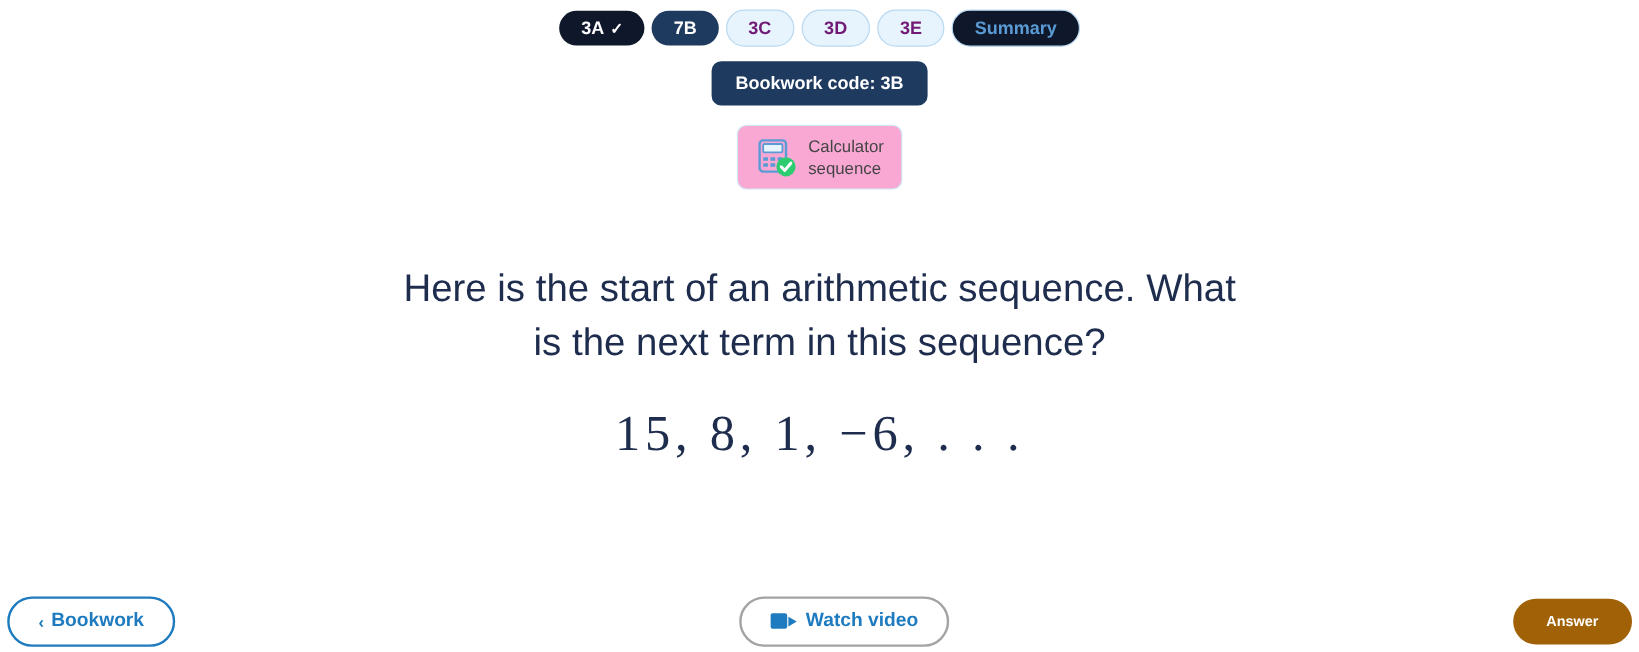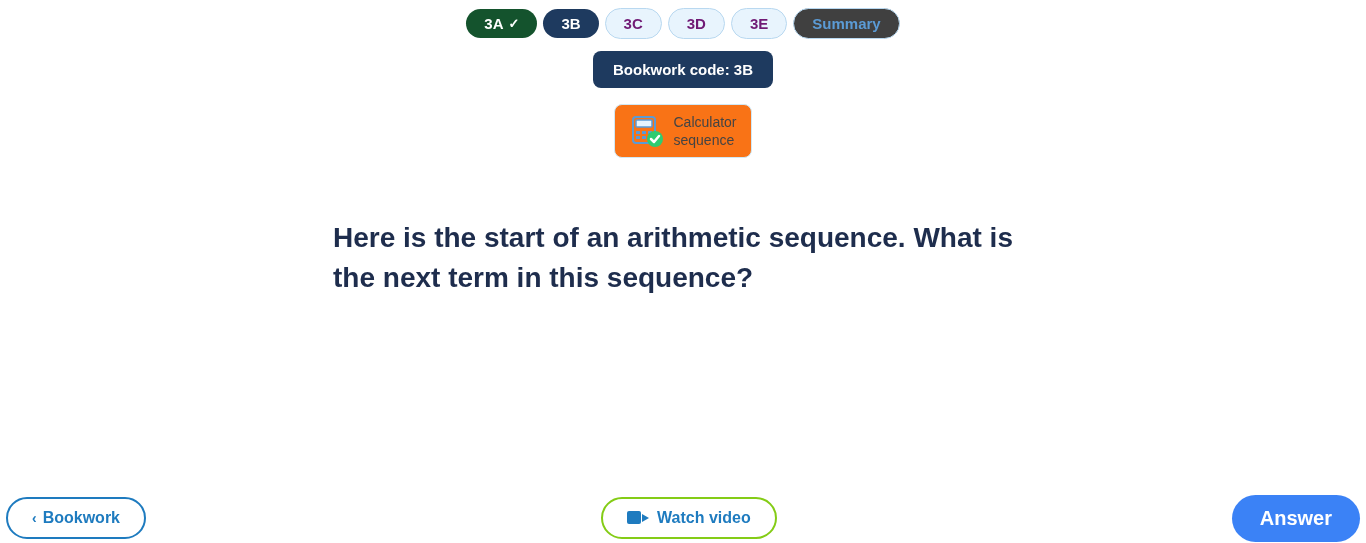--- a/index.html
+++ b/index.html
@@ -32,38 +32,38 @@
       font-size: 15px;
       font-weight: 600;
       cursor: pointer;
       border: none;
       display: flex;
       align-items: center;
       gap: 5px;
     }
 
     .tab-completed {
-      background: #14532d;
+      background: #0f172a;
       color: white;
       text-align: center;
     }
 
     .tab-active {
       background: #1e3a5f;
       color: white;
     }
 
     .tab-inactive {
       background: #e8f4fd;
       color: #701a75;
       border: 1.5px solid #b8d8f0;
     }
 
     .tab-summary {
-      background: #404040;
+      background: #0f172a;
       color: #5b9bd5;
       border: 1.5px solid #b8d8f0;
       align-items: center;
     }
 
     
     .info-row {
       display: flex;
       justify-content: center;
       align-items: center;
@@ -81,21 +81,21 @@
       font-weight: 600;
     }
 
     .calculator-box {
       display: flex;
       align-items: center;
       gap: 8px;
       border: 1.5px solid #d0e8f5;
       border-radius: 8px;
       padding: 8px 14px;
-      background: #f97316;
+      background: #f9a8d4;
     }
 
     .calc-icon {
       width: 36px;
       height: 36px;
       position: relative;
     }
 
     .calculator-text {
       font-size: 14px;
@@ -106,27 +106,27 @@
     
     .question-area {
       display: flex;
       flex-direction: column;
       align-items: center;
       justify-content: center;
       padding: 40px 20px 20px 20px;
     }
 
     .question-text {
-      font-size: 28px;
+      font-size: 32px;
       color: #1e2d4d;
-      text-align: left;
+      text-align: center;
       max-width: 700px;
       line-height: 1.4;
       margin-bottom: 30px;
-      font-weight: 700;
+      font-weight: 400;
     }
 
     .sequence-display {
       font-size: 42px;
       color: #1e2d4d;
       font-family: 'Times New Roman', Georgia, serif;
       letter-spacing: 4px;
       margin-bottom: 10px;
     }
 
@@ -154,38 +154,38 @@
       cursor: pointer;
       display: flex;
       align-items: center;
       gap: 6px;
       margin-left: 6px;
     }
 
     .btn-watch {
       background: white;
       color: #1e7bbf;
-      border: 2px solid #84cc16;
+      border: 2px solid #a3a3a3;
       border-radius: 25px;
       padding: 10px 24px;
       font-size: 16px;
       font-weight: 600;
       cursor: pointer;
       display: flex;
       align-items: center;
       gap: 8px;
     }
 
     .btn-answer {
-      background: #3b82f6;
+      background: #a16207;
       color: white;
       border: none;
       border-radius: 25px;
       padding: 12px 28px;
-      font-size: 20px;
+      font-size: 12px;
       font-weight: 600;
       cursor: pointer;
       margin-right: 6px;
     }
 
     .checkmark {
       font-size: 13px;
     }
 
     .chevron-left {
@@ -194,21 +194,21 @@
   </style>
 </head>
 <body>
 
 <div class="tab-nav">
   <button class="tab tab-completed">
     <span>3A</span>
     <span class="checkmark">✓</span>
   </button>
   <button class="tab tab-active">
-    <span>3B</span>
+    <span>7B</span>
   </button>
   <button class="tab tab-inactive">
     <span>3C</span>
   </button>
   <button class="tab tab-inactive">
     <span>3D</span>
   </button>
   <button class="tab tab-inactive">
     <span>3E</span>
   </button>
@@ -243,20 +243,21 @@
     </div>
     <div class="calculator-text">
       <div>Calculator</div>
       <div>sequence</div>
     </div>
   </div>
 </div>
 
 <div class="question-area">
   <p class="question-text">Here is the start of an arithmetic sequence. What is the next term in this sequence?</p>
+  <div class="sequence-display">15,    8,    1,  −6,    . . .</div>
 </div>
 
 <div class="bottom-bar">
   <button class="btn-previous">
     <span class="chevron-left">‹</span>
     <span>Bookwork</span>
   </button>
 
   <button class="btn-watch">
     <span style="display:inline-flex; align-items:center; gap:2px;">

